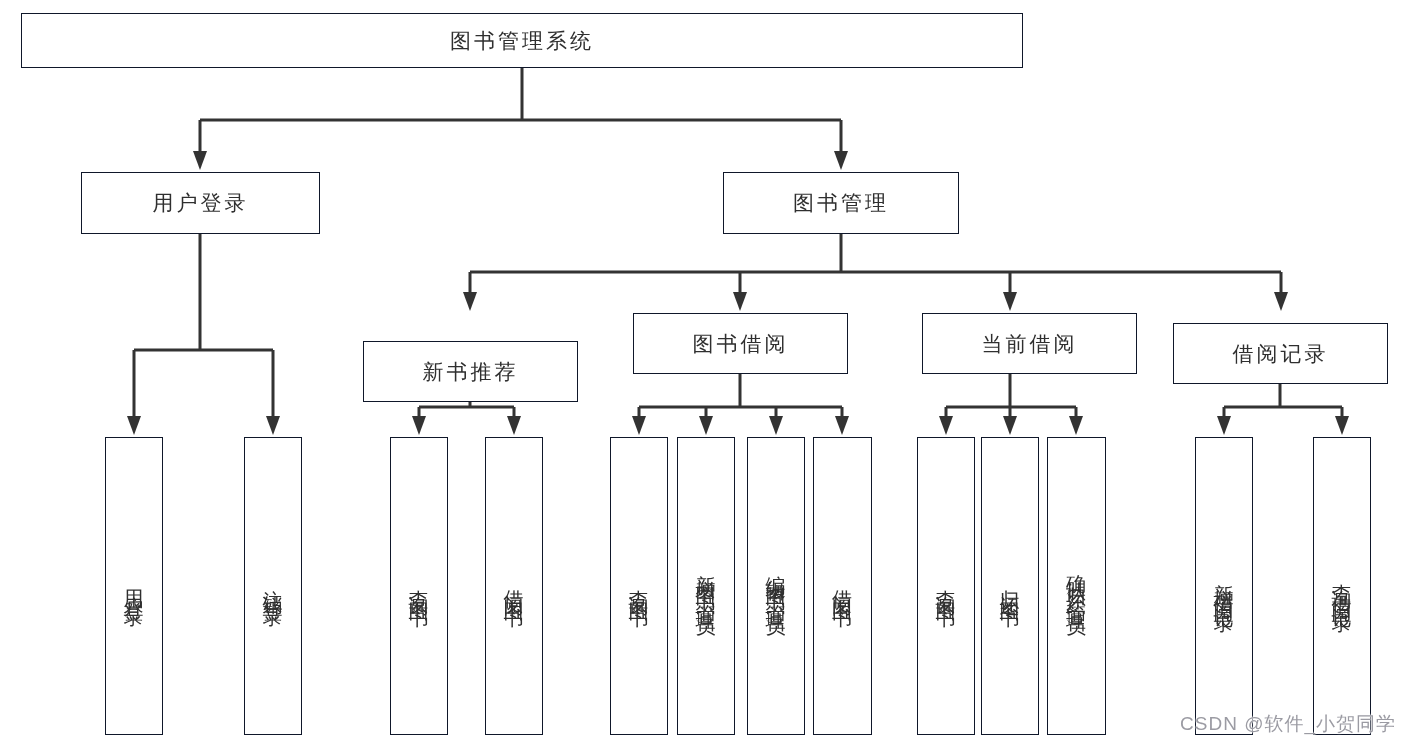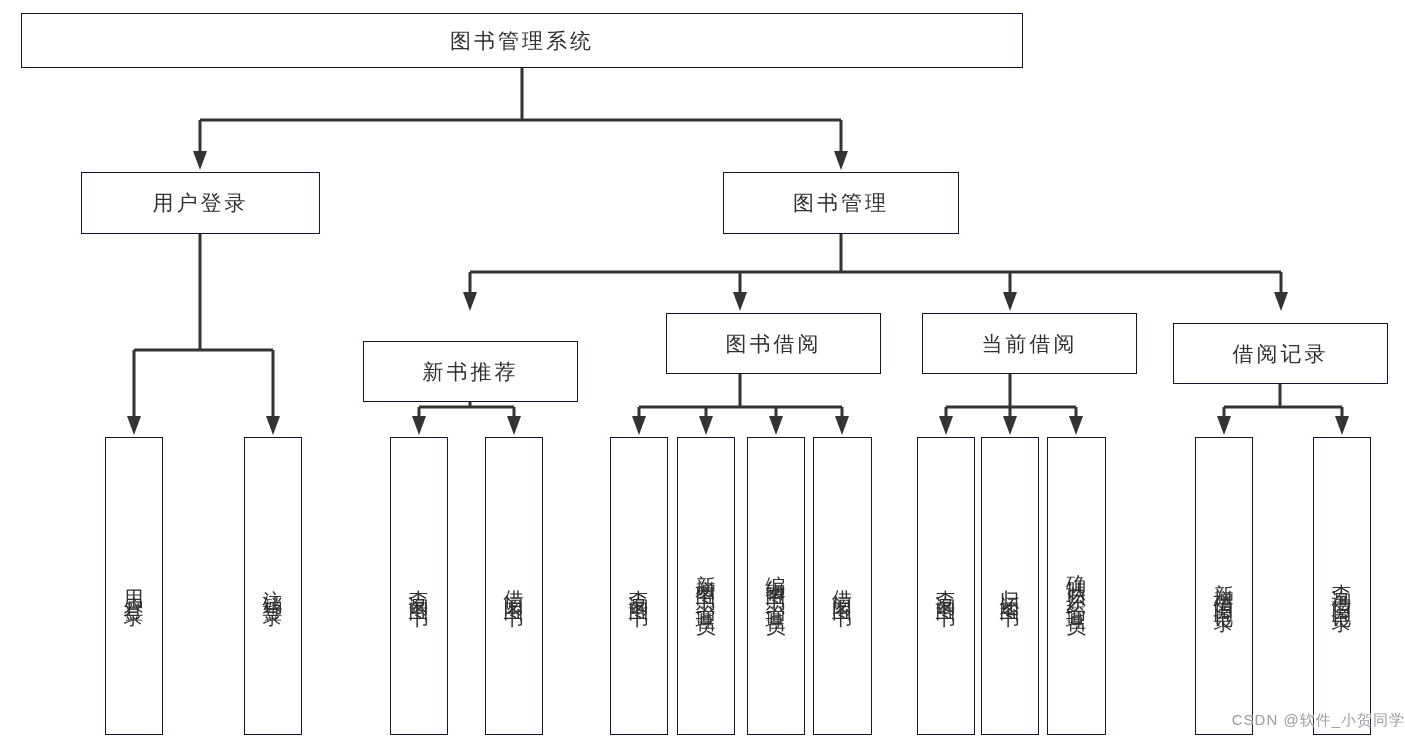--- a/index.html
+++ b/index.html
@@ -10,22 +10,22 @@
     position:absolute;box-sizing:border-box;background:#ffffff;
     border:1px solid #0f172a;display:flex;align-items:center;justify-content:center;
     z-index:2;
   }
   .hlabel{font-size:21px;letter-spacing:3px;color:#2f2f2f;white-space:nowrap;}
   .vnode .vlabel{
     writing-mode:vertical-rl;text-orientation:mixed;
     font-size:20px;letter-spacing:6px;color:#2f2f2f;line-height:1;
   }
   .watermark{
-    position:absolute;top:711px;right:0;z-index:3;
-    font-size:15px;letter-spacing:1px;color:#9b9ba3;
+    position:absolute;top:711px;right:9px;z-index:3;
+    font-size:19px;letter-spacing:1px;color:#9b9ba3;
     text-shadow:0 0 2px #ffffff,0 0 2px #ffffff;
     white-space:nowrap;
   }
 </style>
 </head>
 <body>
 
 <div class="canvas">
 
   <svg class="connectors" width="1405" height="747" viewBox="0 0 1405 747">
@@ -78,21 +78,21 @@
   <div class="node" style="left:81px;top:172px;width:239px;height:62px;">
     <span class="hlabel">用户登录</span>
   </div>
   <div class="node" style="left:723px;top:172px;width:236px;height:62px;">
     <span class="hlabel">图书管理</span>
   </div>
 
   <div class="node" style="left:363px;top:313px;width:215px;height:61px;margin-top:28px;">
     <span class="hlabel">新书推荐</span>
   </div>
-  <div class="node" style="left:633px;top:313px;width:215px;height:61px;margin-left:33px;">
+  <div class="node" style="left:633px;top:313px;width:215px;height:61px;">
     <span class="hlabel">图书借阅</span>
   </div>
   <div class="node" style="left:903px;top:313px;width:215px;height:61px;margin-left:19px;">
     <span class="hlabel">当前借阅</span>
   </div>
   <div class="node" style="left:1173px;top:307px;width:215px;height:61px;margin-top:16px;">
     <span class="hlabel">借阅记录</span>
   </div>
 
   <div class="node vnode" style="left:105px;top:437px;width:58px;height:298px;">

